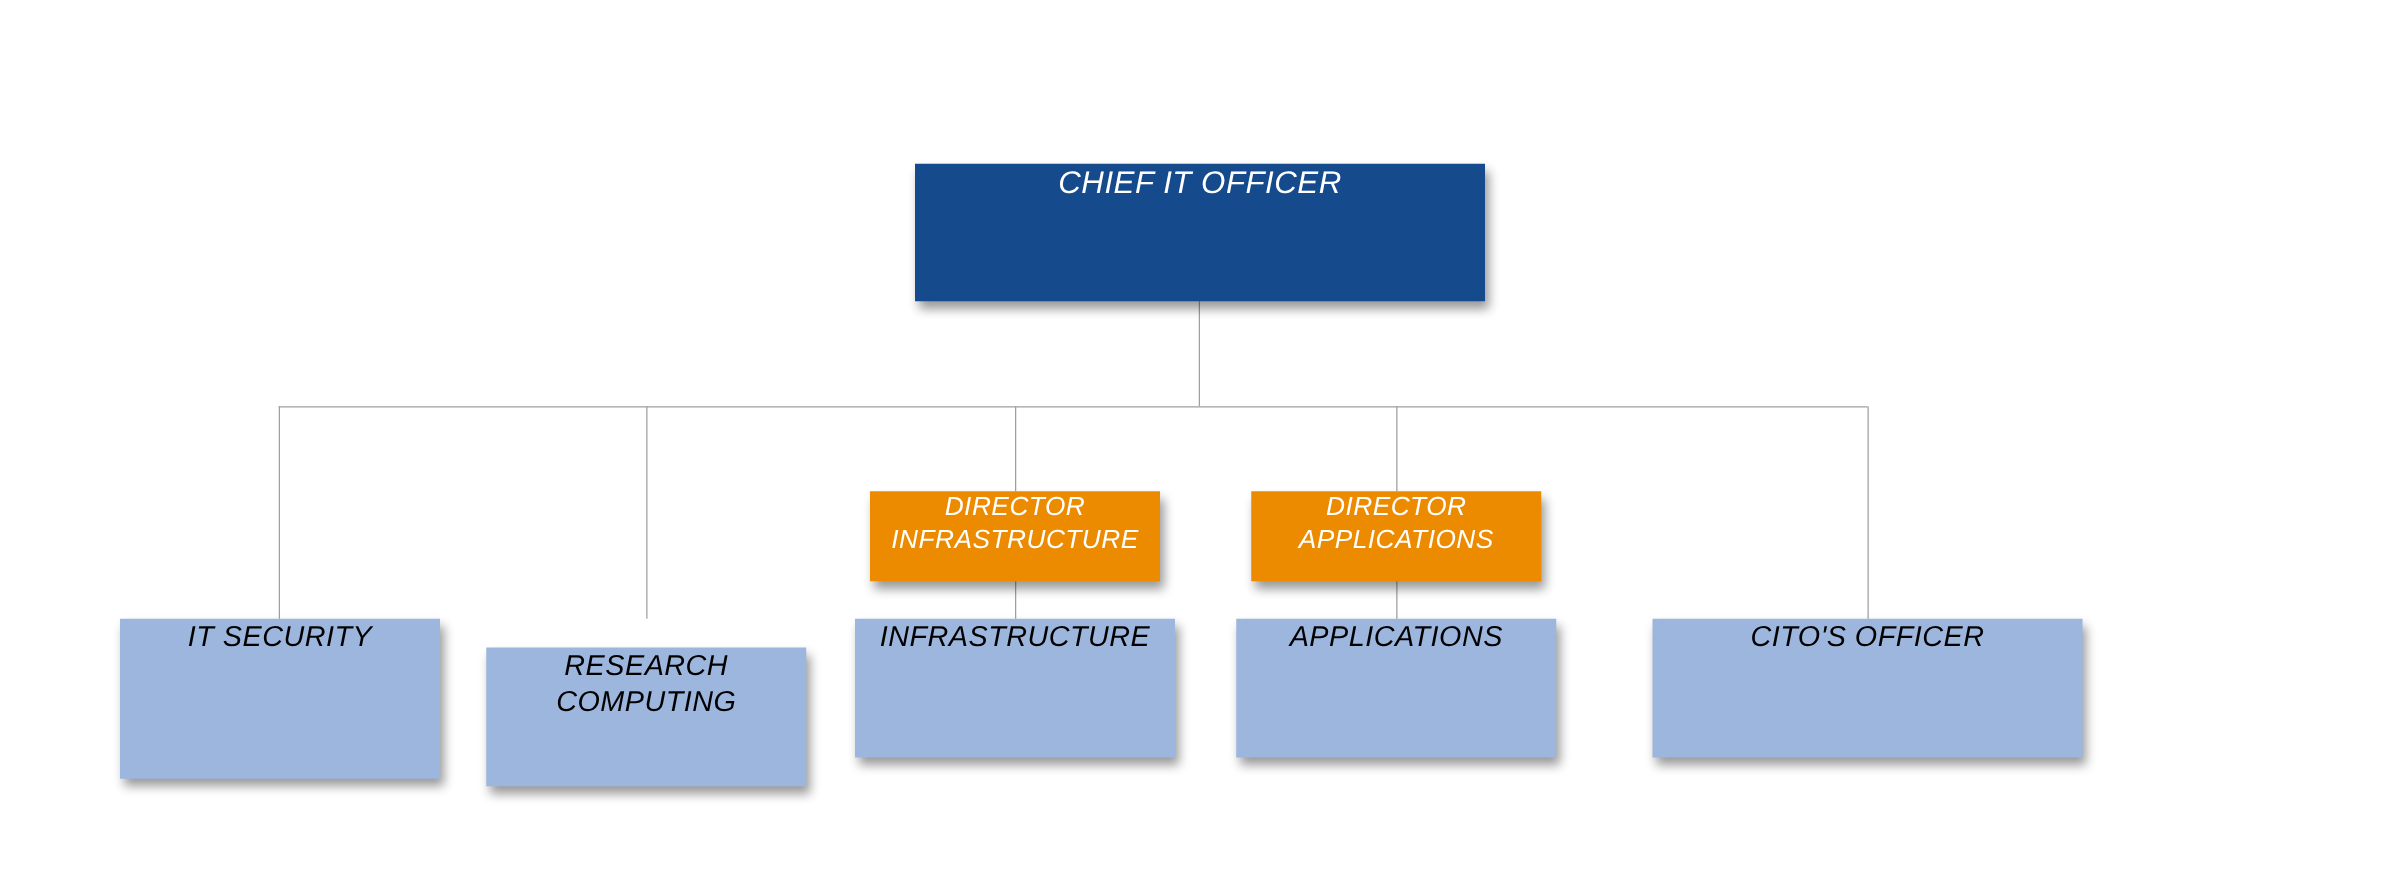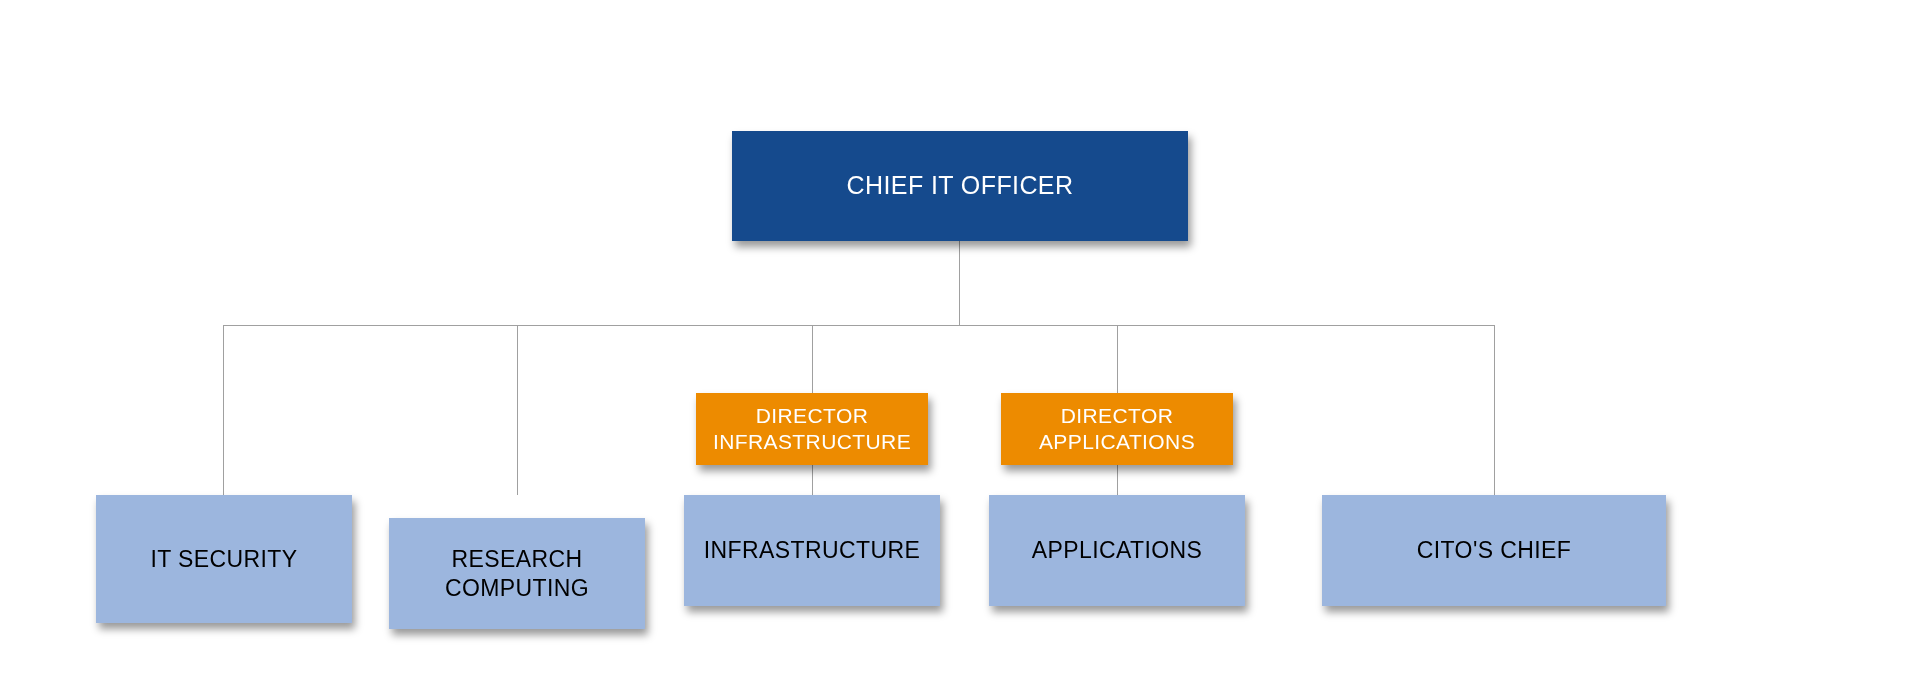--- a/index.html
+++ b/index.html
@@ -17,25 +17,26 @@
   }
   .line {
     position: absolute;
     background: var(--line, #A0A0A0);
   }
   .line.v { width: 1px; }
   .line.h { height: 1px; }
   .node {
     position: absolute;
     display: flex;
-    align-items: center;
+    align-items: flex-start;
     justify-content: center;
     text-align: center;
     box-shadow: 3px 6px 8px rgba(0, 0, 0, 0.40);
     box-sizing: border-box;
+    font-style: italic;
   }
   .node .label {
     white-space: pre-line;
     letter-spacing: 0.4px;
     line-height: 1.25;
   }
   .node.level1 {
     background: var(--level1, #154A8D);
     color: var(--text-light, #FFFFFF);
     font-size: 25px;
@@ -86,16 +87,16 @@
     <span class="label">RESEARCH
 COMPUTING</span>
   </div>
   <div class="node level3" style="left:684px; top:495px; width:256px; height:111px;">
     <span class="label">INFRASTRUCTURE</span>
   </div>
   <div class="node level3" style="left:989px; top:495px; width:256px; height:111px;">
     <span class="label">APPLICATIONS</span>
   </div>
   <div class="node level3" style="left:1322px; top:495px; width:344px; height:111px;">
-    <span class="label">CITO'S CHIEF</span>
+    <span class="label">CITO'S OFFICER</span>
   </div>
 
 </div>
 
 </body></html>

